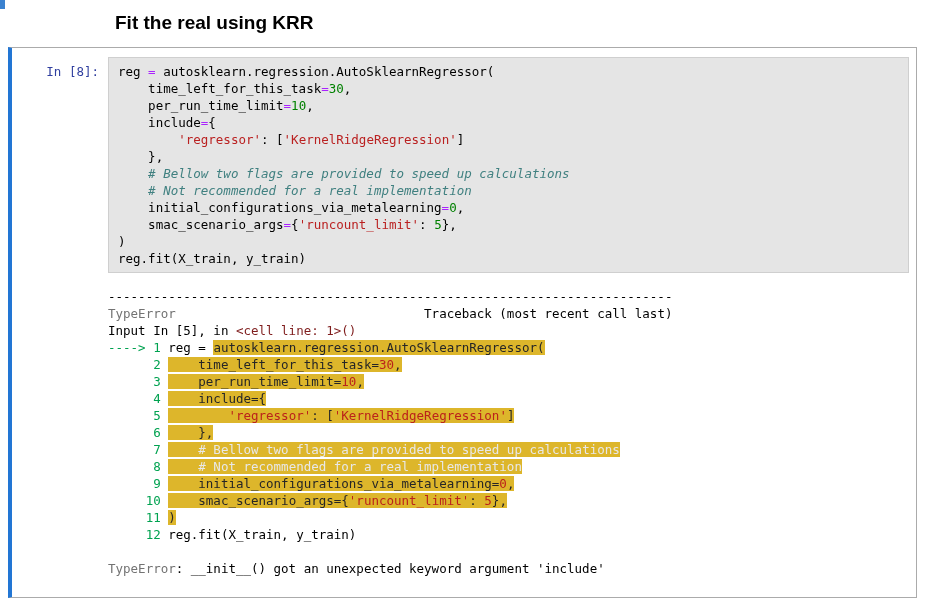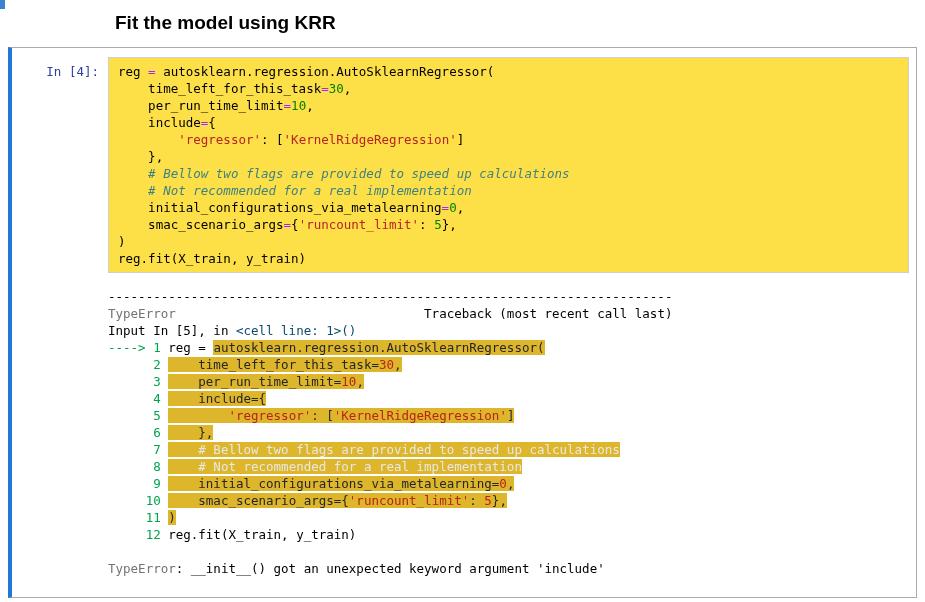--- a/index.html
+++ b/index.html
@@ -29,21 +29,21 @@
   .row{display:flex;align-items:flex-start;}
   .prompt{
     width:96px;box-sizing:border-box;flex:0 0 96px;
     text-align:right;padding-right:9px;padding-top:6px;
     font-family:"DejaVu Sans Mono", monospace;
     font-size:12.5px;line-height:17px;
     color:#303F9F;white-space:pre;
   }
   .code-box{
     flex:1;margin-right:7px;
-    background:#fde047;
+    background:#e5e5e5;
     border:1px solid #cfcfcf;
     padding:5px 9px;
     font-family:"DejaVu Sans Mono", monospace;
     font-size:12.5px;line-height:17px;
     white-space:pre;overflow:hidden;
   }
   .output-row{margin-top:15px;}
   .output{
     flex:1;
     font-family:"DejaVu Sans Mono", monospace;
@@ -53,35 +53,35 @@
   .cl{min-height:17px;}
   
   .tk-p{color:#000000;}
   .tk-o{color:#AA22FF;}
   .tk-n{color:#008000;}
   .tk-s{color:#BA2121;}
   .tk-c{color:#408080;font-style:italic;}
   
   .tk-ar{color:#737373;}
   .tk-ag{color:#00a250;}
-  .tk-ac{color:#0c4a6e;}
+  .tk-ac{color:#7f1d1d;}
   
   .tk-hd{background:#ddb62b;color:#262626;}
   .tk-hr{background:#ddb62b;color:#bb221b;}
   .tk-hc{background:#ddb62b;color:#e8e8e8;}
 </style>
 </head>
 <body>
 
 <div class="corner-artifact"></div>
 
-<h1 class="page-title">Fit the model using KRR</h1>
+<h1 class="page-title">Fit the real using KRR</h1>
 
 <div class="cell">
   <div class="row">
-    <div class="prompt">In [4]:</div>
+    <div class="prompt">In [8]:</div>
     <div class="code-box"><div class="cl"><span class="tk-p">reg </span><span class="tk-o">=</span><span class="tk-p"> autosklearn.regression.AutoSklearnRegressor(</span></div><div class="cl"><span class="tk-p">    time_left_for_this_task</span><span class="tk-o">=</span><span class="tk-n">30</span><span class="tk-p">,</span></div><div class="cl"><span class="tk-p">    per_run_time_limit</span><span class="tk-o">=</span><span class="tk-n">10</span><span class="tk-p">,</span></div><div class="cl"><span class="tk-p">    include</span><span class="tk-o">=</span><span class="tk-p">{</span></div><div class="cl"><span class="tk-p">        </span><span class="tk-s">'regressor'</span><span class="tk-p">: [</span><span class="tk-s">'KernelRidgeRegression'</span><span class="tk-p">]</span></div><div class="cl"><span class="tk-p">    },</span></div><div class="cl"><span class="tk-p">    </span><span class="tk-c"># Bellow two flags are provided to speed up calculations</span></div><div class="cl"><span class="tk-p">    </span><span class="tk-c"># Not recommended for a real implementation</span></div><div class="cl"><span class="tk-p">    initial_configurations_via_metalearning</span><span class="tk-o">=</span><span class="tk-n">0</span><span class="tk-p">,</span></div><div class="cl"><span class="tk-p">    smac_scenario_args</span><span class="tk-o">=</span><span class="tk-p">{</span><span class="tk-s">'runcount_limit'</span><span class="tk-p">: </span><span class="tk-n">5</span><span class="tk-p">},</span></div><div class="cl"><span class="tk-p">)</span></div><div class="cl"><span class="tk-p">reg.fit(X_train, y_train)</span></div></div>
   </div>
   <div class="row output-row">
     <div class="prompt"></div>
     <div class="output"><div class="cl"><span class="tk-p">---------------------------------------------------------------------------</span></div><div class="cl"><span class="tk-ar">TypeError</span><span class="tk-p">                                 Traceback (most recent call last)</span></div><div class="cl"><span class="tk-p">Input In [5], in </span><span class="tk-ac">&lt;cell line: 1&gt;</span><span class="tk-ac">()</span></div><div class="cl"><span class="tk-ag">----&gt; 1 </span><span class="tk-p">reg = </span><span class="tk-hd">autosklearn.regression.AutoSklearnRegressor(</span></div><div class="cl"><span class="tk-ag">      2 </span><span class="tk-hd">    time_left_for_this_task=</span><span class="tk-hr">30</span><span class="tk-hd">,</span></div><div class="cl"><span class="tk-ag">      3 </span><span class="tk-hd">    per_run_time_limit=</span><span class="tk-hr">10</span><span class="tk-hd">,</span></div><div class="cl"><span class="tk-ag">      4 </span><span class="tk-hd">    include={</span></div><div class="cl"><span class="tk-ag">      5 </span><span class="tk-hd">        </span><span class="tk-hr">'regressor'</span><span class="tk-hd">: [</span><span class="tk-hr">'KernelRidgeRegression'</span><span class="tk-hd">]</span></div><div class="cl"><span class="tk-ag">      6 </span><span class="tk-hd">    },</span></div><div class="cl"><span class="tk-ag">      7 </span><span class="tk-hc">    # Bellow two flags are provided to speed up calculations</span></div><div class="cl"><span class="tk-ag">      8 </span><span class="tk-hc">    # Not recommended for a real implementation</span></div><div class="cl"><span class="tk-ag">      9 </span><span class="tk-hd">    initial_configurations_via_metalearning=</span><span class="tk-hr">0</span><span class="tk-hd">,</span></div><div class="cl"><span class="tk-ag">     10 </span><span class="tk-hd">    smac_scenario_args={</span><span class="tk-hr">'runcount_limit'</span><span class="tk-hd">: </span><span class="tk-hr">5</span><span class="tk-hd">},</span></div><div class="cl"><span class="tk-ag">     11 </span><span class="tk-hd">)</span></div><div class="cl"><span class="tk-ag">     12 </span><span class="tk-p">reg.fit(X_train, y_train)</span></div><div class="cl"><span class="tk-p"> </span></div><div class="cl"><span class="tk-ar">TypeError</span><span class="tk-p">: __init__() got an unexpected keyword argument 'include'</span></div></div>
   </div>
 </div>
 
 </body></html>

